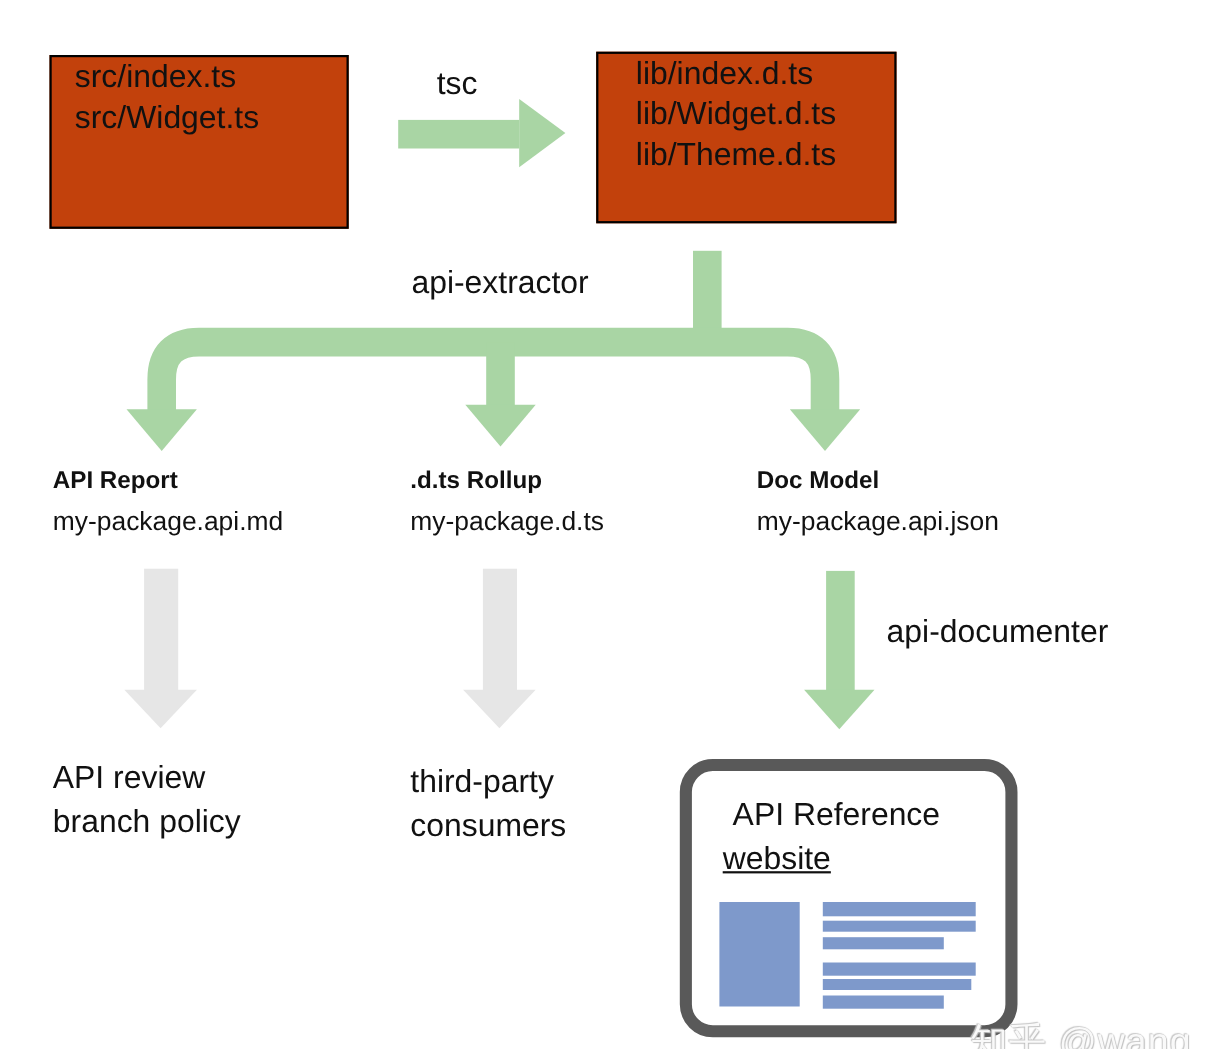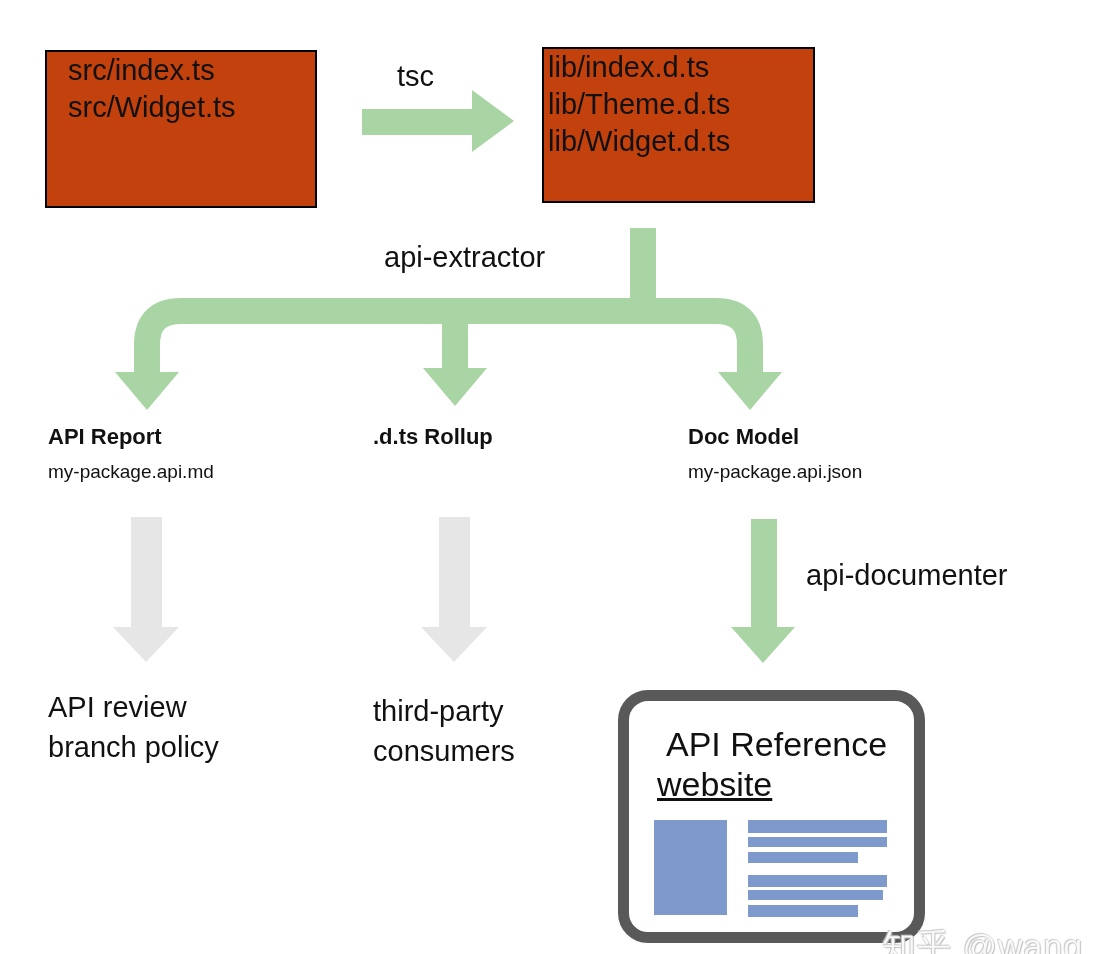--- a/index.html
+++ b/index.html
@@ -16,32 +16,32 @@
     position:absolute;
     background:#c2410c;
     border:2px solid #000;
     box-sizing:border-box;
     display:flex;flex-direction:column;
     font-size:29px;line-height:37px;
     z-index:2;
   }
   .label{position:absolute;font-size:29px;white-space:nowrap;z-index:2;}
   .col-title{position:absolute;font-size:22px;font-weight:bold;white-space:nowrap;z-index:2;}
-  .col-file{position:absolute;font-size:19px;white-space:nowrap;z-index:2;text-align:center;}
+  .col-file{position:absolute;font-size:24px;white-space:nowrap;z-index:2;text-align:center;}
   .consumer{position:absolute;font-size:29px;line-height:40px;white-space:nowrap;z-index:2;}
   #website-box{
     position:absolute;
     left:618px;top:690px;width:307px;height:253px;
     box-sizing:border-box;
     background:#fff;
     border:11px solid #595959;
     border-radius:30px;
     z-index:2;
   }
-  .site-title{position:absolute;font-size:34px;white-space:nowrap;z-index:3;}
+  .site-title{position:absolute;font-size:29px;white-space:nowrap;z-index:3;}
   .site-block{position:absolute;z-index:3;}
   #watermark{
     position:absolute;
     left:882px;top:884px;
     font-size:34px;
     letter-spacing:1px;
     color:rgba(255,255,255,0.92);
     text-shadow:0 0 1px #b5b5b5, 1px 1px 1px #c2c2c2, -1px -1px 1px #cccccc;
     white-space:nowrap;
     z-index:5;
@@ -78,36 +78,37 @@
     <polygon points="731,627 795,627 763,663" fill="#a9d5a4"></polygon>
   </svg>
 
   <div class="filebox" style="left:45px;top:50px;width:272px;height:158px;padding-left:21px;">
     <div>src/index.ts</div>
     <div>src/Widget.ts</div>
   </div>
 
   <div class="label" style="left:397px;top:60px;">tsc</div>
 
-  <div class="filebox" style="left:542px;top:47px;width:273px;height:156px;padding-left:4px;">
+  <div class="filebox" style="left:542px;top:47px;width:273px;height:156px;padding-left:34px;">
     <div>lib/index.d.ts</div>
+    <div>lib/Widget.d.ts</div>
     <div>lib/Theme.d.ts</div>
-    <div>lib/Widget.d.ts</div>
   </div>
 
-  <div class="label" style="left:384px;top:241px;">api-extractor</div>
+  <div class="label" style="left:374px;top:241px;">api-extractor</div>
 
   <div class="col-title" style="left:48px;top:424px;">API Report</div>
   <div class="col-file" style="left:48px;top:461px;">my-package.api.md</div>
   <div class="consumer" style="left:48px;top:687px;">
     <div>API review</div>
     <div>branch policy</div>
   </div>
 
   <div class="col-title" style="left:373px;top:424px;">.d.ts Rollup</div>
+  <div class="col-file" style="left:373px;top:461px;">my-package.d.ts</div>
   <div class="consumer" style="left:373px;top:691px;">
     <div>third-party</div>
     <div>consumers</div>
   </div>
 
   <div class="col-title" style="left:688px;top:424px;">Doc Model</div>
   <div class="col-file" style="left:688px;top:461px;">my-package.api.json</div>
 
   <div class="label" style="left:806px;top:559px;">api-documenter</div>
 

